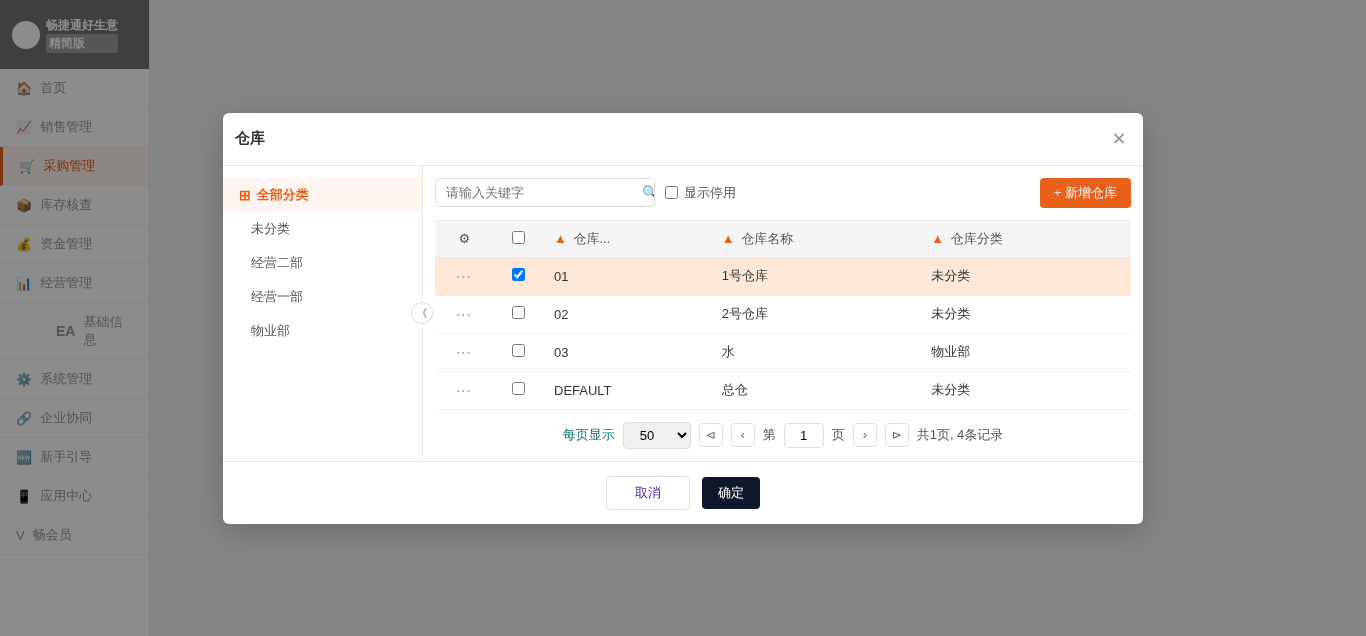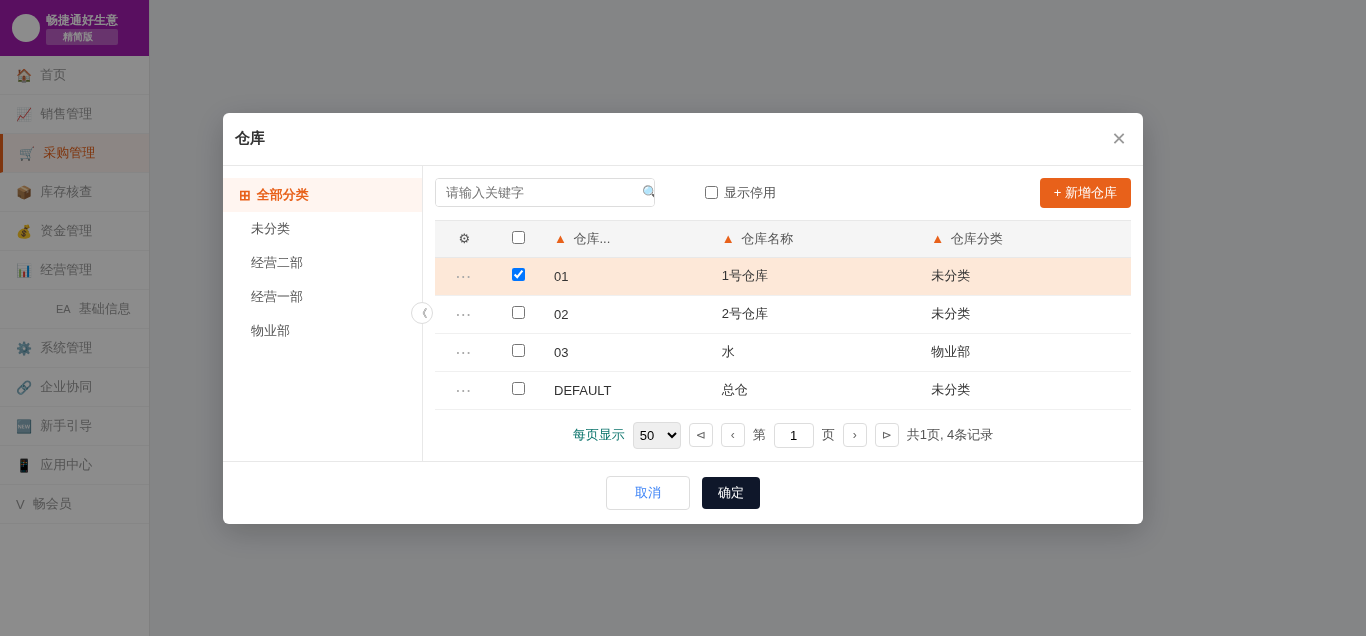--- a/index.html
+++ b/index.html
@@ -16,21 +16,21 @@
     .category-panel { width: 200px; border-right: 1px solid #e8e8e8; padding: 12px 0; display: flex; flex-direction: column; }
     .category-all { display: flex; align-items: center; gap: 6px; padding: 8px 16px; font-weight: bold; color: #e8611a; cursor: pointer; background: #fff5f0; }
     .category-item { padding: 8px 16px 8px 28px; cursor: pointer; color: #555; font-size: 13px; }
 
     
     .table-panel { flex: 1; display: flex; flex-direction: column; padding: 12px; overflow: hidden; }
     .table-toolbar { display: flex; align-items: center; gap: 10px; margin-bottom: 12px; }
     .search-input-wrap { display: flex; align-items: center; border: 1px solid #ddd; border-radius: 4px; overflow: hidden; width: 220px; }
     .search-input-wrap input { border: none; outline: none; padding: 6px 10px; font-size: 13px; flex: 1; }
     .search-input-wrap .search-icon-btn { padding: 6px 10px; cursor: pointer; color: #999; background: #fff; border: none; }
-    .show-disabled { display: flex; align-items: center; gap: 6px; font-size: 13px; color: #555; margin-left: 40px; }
+    .show-disabled { display: flex; align-items: center; gap: 6px; font-size: 13px; color: #555; }
     .show-disabled input[type=checkbox] { cursor: pointer; }
     .add-warehouse-btn { margin-left: auto; background: #e8611a; color: #fff; border: none; border-radius: 4px; padding: 6px 14px; font-size: 13px; cursor: pointer; }
 
     
     .warehouse-table { width: 100%; border-collapse: collapse; font-size: 13px; }
     .warehouse-table th { background: #f5f5f5; padding: 9px 10px; text-align: left; color: #555; font-weight: normal; border-bottom: 1px solid #e8e8e8; border-top: 1px solid #e8e8e8; }
     .warehouse-table td { padding: 9px 10px; color: #333; border-bottom: 1px solid #f0f0f0; }
     .warehouse-table tr.highlighted { background: #fde8d8; }
     .th-center { text-align: center !important; }
     .td-center { text-align: center; }
@@ -39,28 +39,28 @@
     .col-checkbox { width: 36px; }
     .col-code { width: 120px; }
     .col-name { width: 150px; }
     .col-category { width: 150px; }
     .gear-col { width: 42px; }
     .more-dots { color: #aaa; letter-spacing: 2px; }
 
     
     .pagination { display: flex; align-items: center; justify-content: center; gap: 8px; margin-top: 12px; font-size: 13px; color: #555; }
     .per-page-label { color: #0f766e; }
-    .per-page-select { border: 1px solid #ddd; border-radius: 4px; padding: 4px 2px; font-size: 13px; cursor: pointer; }
+    .per-page-select { border: 1px solid #ddd; border-radius: 4px; padding: 4px 12px; font-size: 13px; cursor: pointer; }
     .page-nav-btn { width: 24px; height: 24px; border: 1px solid #ddd; background: #fff; border-radius: 4px; cursor: pointer; display: flex; align-items: center; justify-content: center; font-size: 12px; color: #666; }
     .page-input { width: 40px; text-align: center; border: 1px solid #ddd; border-radius: 4px; padding: 4px; font-size: 13px; }
     .page-info { color: #555; }
 
     
     .modal-footer { display: flex; align-items: center; justify-content: center; gap: 12px; padding: 14px 20px; border-top: 1px solid #e8e8e8; }
-    .btn-cancel { background: #fff; color: #3b82f6; border: 1px solid #ddd; border-radius: 4px; padding: 7px 28px; font-size: 13px; cursor: pointer; }
+    .btn-cancel { background: #fff; color: #4c1d95; border: 1px solid #ddd; border-radius: 4px; padding: 7px 28px; font-size: 13px; cursor: pointer; }
     .btn-confirm { background: #0f172a; color: #fff; border: none; border-radius: 4px; padding: 7px 16px; font-size: 13px; cursor: pointer; }
   </style>
 </head>
 <body>
 
 <div style="position:fixed;top:0;left:0;right:0;bottom:0;z-index:100;display:flex;align-items:center;justify-content:center;">
 
   <div style="position:absolute;top:0;left:0;right:0;bottom:0;background:rgba(0,0,0,0.45);z-index:0;"></div>
 
   <div class="modal" style="z-index:1;position:relative;">
@@ -181,32 +181,32 @@
     </div>
 
     <div class="modal-footer">
       <button class="btn-cancel">取消</button>
       <button class="btn-confirm">确定</button>
     </div>
   </div>
 </div>
 
 <div style="position:fixed;top:0;left:0;width:150px;height:636px;background:#fff;z-index:0;border-right:1px solid #e8e8e8;">
-  <div style="background:#a21caf;padding:10px 12px;display:flex;align-items:center;gap:6px;color:#fff;font-size:13px;font-weight:bold;height:56px;">
+  <div style="background:#737373;padding:10px 12px;display:flex;align-items:center;gap:6px;color:#fff;font-size:13px;font-weight:bold;height:69px;">
     <div style="width:28px;height:28px;background:#fff;border-radius:50%;display:flex;align-items:center;justify-content:center;font-size:16px;">6</div>
     <div>
         <div style="font-size:12px;">畅捷通好生意</div>
-        <div style="font-size:10px;background:rgba(255,255,255,0.3);border-radius:2px;padding:1px 17px;">精简版</div>
+        <div style="font-size:12px;background:rgba(255,255,255,0.3);border-radius:2px;padding:1px 3px;">精简版</div>
       </div>
   </div>
   <div style="padding:10px 16px;display:flex;align-items:center;gap:8px;color:#999;font-size:13px;border-bottom:1px solid #f5f5f5;"><span>🏠</span>首页</div>
   <div style="padding:10px 16px;display:flex;align-items:center;gap:8px;color:#999;font-size:13px;border-bottom:1px solid #f5f5f5;"><span>📈</span>销售管理</div>
   <div style="padding:10px 16px;display:flex;align-items:center;gap:8px;color:#e8611a;font-size:13px;border-bottom:1px solid #f5f5f5;background:#fff5f0;border-left:3px solid #e8611a;"><span>🛒</span>采购管理</div>
   <div style="padding:10px 16px;display:flex;align-items:center;gap:8px;color:#999;font-size:13px;border-bottom:1px solid #f5f5f5;"><span>📦</span>库存核查</div>
   <div style="padding:10px 16px;display:flex;align-items:center;gap:8px;color:#999;font-size:13px;border-bottom:1px solid #f5f5f5;"><span>💰</span>资金管理</div>
   <div style="padding:10px 16px;display:flex;align-items:center;gap:8px;color:#999;font-size:13px;border-bottom:1px solid #f5f5f5;"><span>📊</span>经营管理</div>
-  <div style="padding:10px 16px;display:flex;align-items:center;gap:8px;color:#999;font-size:13px;border-bottom:1px solid #f5f5f5;"><span style="font-size:11px;font-weight:normal;padding-left:40px;">EA</span>基础信息</div>
+  <div style="padding:10px 16px;display:flex;align-items:center;gap:8px;color:#999;font-size:13px;border-bottom:1px solid #f5f5f5;"><span style="font-size:14px;font-weight:bold;padding-left:40px;">EA</span>基础信息</div>
   <div style="padding:10px 16px;display:flex;align-items:center;gap:8px;color:#999;font-size:13px;border-bottom:1px solid #f5f5f5;"><span>⚙️</span>系统管理</div>
   <div style="padding:10px 16px;display:flex;align-items:center;gap:8px;color:#999;font-size:13px;border-bottom:1px solid #f5f5f5;"><span>🔗</span>企业协同</div>
   <div style="padding:10px 16px;display:flex;align-items:center;gap:8px;color:#999;font-size:13px;border-bottom:1px solid #f5f5f5;"><span>🆕</span>新手引导</div>
   <div style="padding:10px 16px;display:flex;align-items:center;gap:8px;color:#999;font-size:13px;border-bottom:1px solid #f5f5f5;"><span>📱</span>应用中心</div>
   <div style="padding:10px 16px;display:flex;align-items:center;gap:8px;color:#999;font-size:13px;border-bottom:1px solid #f5f5f5;"><span>V</span>畅会员</div>
 </div>
 
 </body></html>

